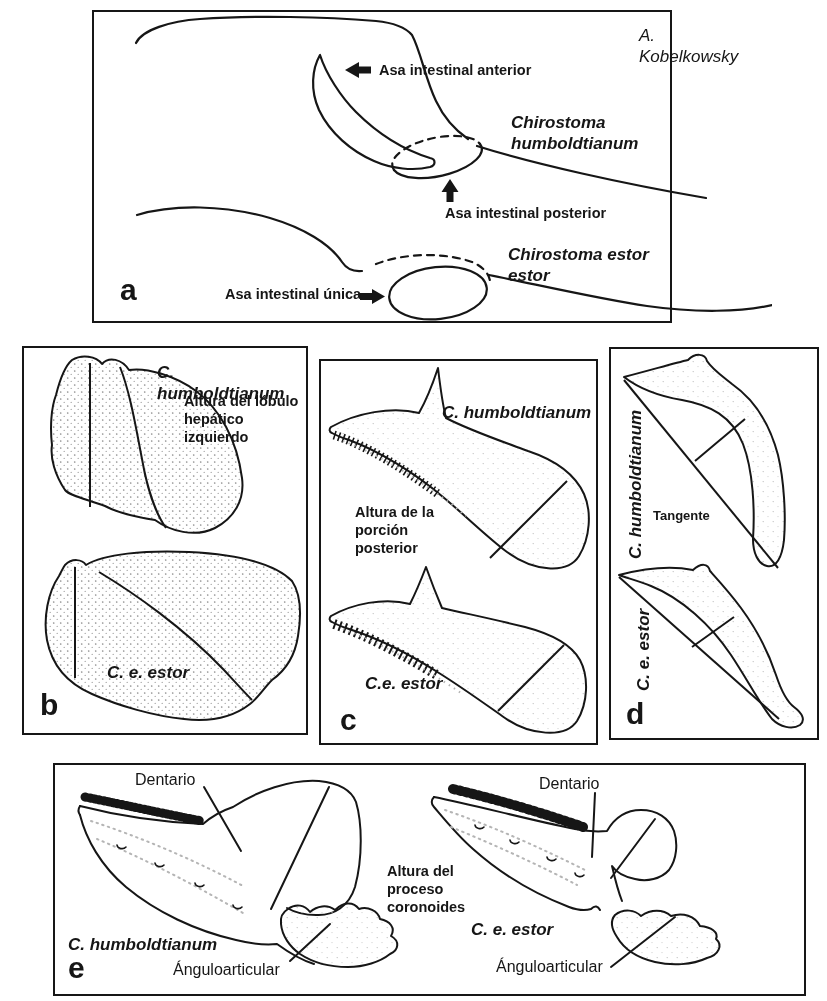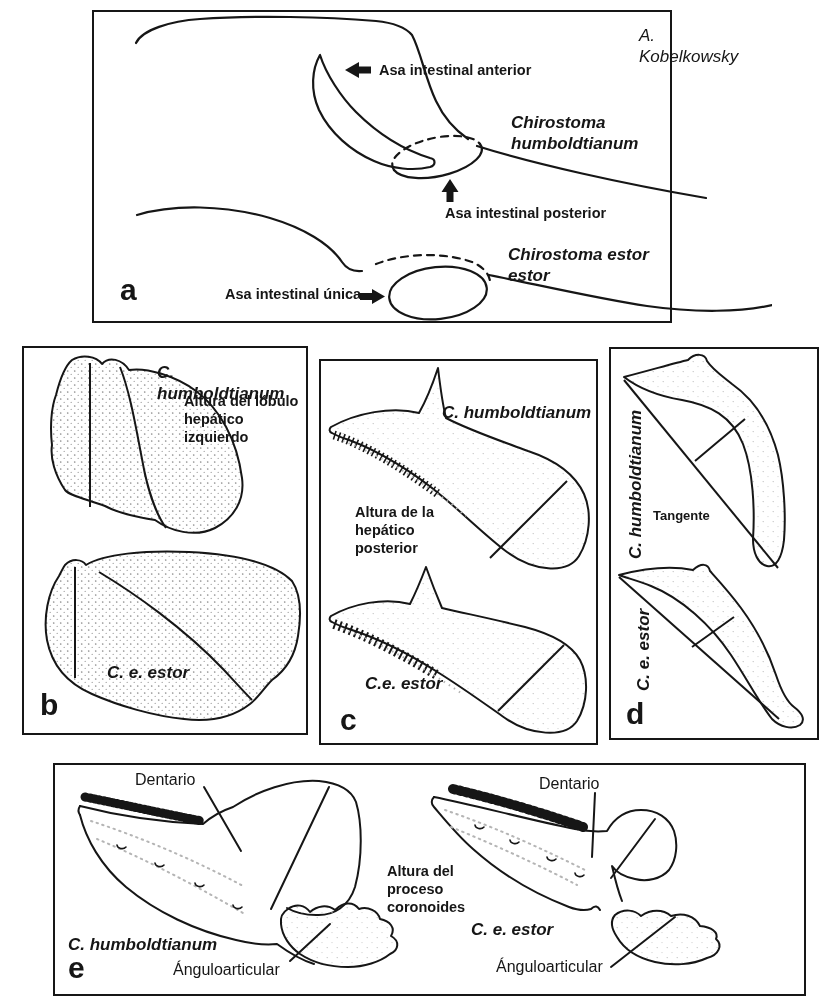--- a/index.html
+++ b/index.html
@@ -89,21 +89,21 @@
         <path stroke-width="9" stroke-dasharray="1.6 3.1" d="M13,74 C45,84 85,109 117,133"></path>
         <line x1="246" y1="120" x2="169" y2="197"></line>
         <path stroke="#b5b5b5" stroke-dasharray="1.5 4.5" d="M22,80 C60,94 105,122 145,155"></path>
         <path fill="url(#stipL)" d="M105,206 C100,219 95,231 89,243 C63,236 31,243 10,255 C8,257 8,260 11,261 C16,264 22,266 28,268 C56,277 90,294 118,312 C142,327 164,343 184,357 C208,374 244,378 256,360 C267,342 268,316 259,299 C249,281 227,272 204,266 C176,259 147,253 121,247 C115,233 110,220 105,206 Z"></path>
         <path stroke-width="10" stroke-dasharray="2 3.6" d="M13,263 C48,275 84,295 116,314"></path>
         <line x1="243" y1="284" x2="177" y2="350"></line>
         <path stroke="#b5b5b5" stroke-dasharray="1.5 4.5" d="M22,268 C60,282 100,305 140,332"></path>
       </g>
     </svg>
     <div class="lbl b i s17" style="left:121px;top:41px;">C. humboldtianum</div>
-    <div class="lbl b s14 wrap" style="left:34px;top:142px;width:86px;">Altura de la hepático posterior</div>
+    <div class="lbl b s14 wrap" style="left:34px;top:142px;width:86px;">Altura de la porción posterior</div>
     <div class="lbl b i s17" style="left:44px;top:312px;">C.e. estor</div>
     <div class="lbl letter" style="left:19px;top:344px;">c</div>
   </section>
 
   <section class="panel" style="left:609px;top:347px;width:210px;height:393px;">
     <svg width="206" height="389" viewBox="0 0 206 389">
       <g stroke="#161616" stroke-width="2" fill="none" stroke-linejoin="round">
         <path fill="url(#stipL)" d="M13,28 C40,21 64,14 77,11 C84,4 94,4 96,12 C101,20 111,27 121,35 C144,51 159,76 167,106 C173,131 175,166 173,191 C171,209 165,219 156,217 C147,215 142,204 142,190 C144,160 142,121 132,95 C121,67 99,56 71,51 C47,47 26,38 13,28 Z"></path>
         <line x1="13" y1="31" x2="167" y2="219"></line>
         <line x1="84" y1="112" x2="134" y2="70"></line>

